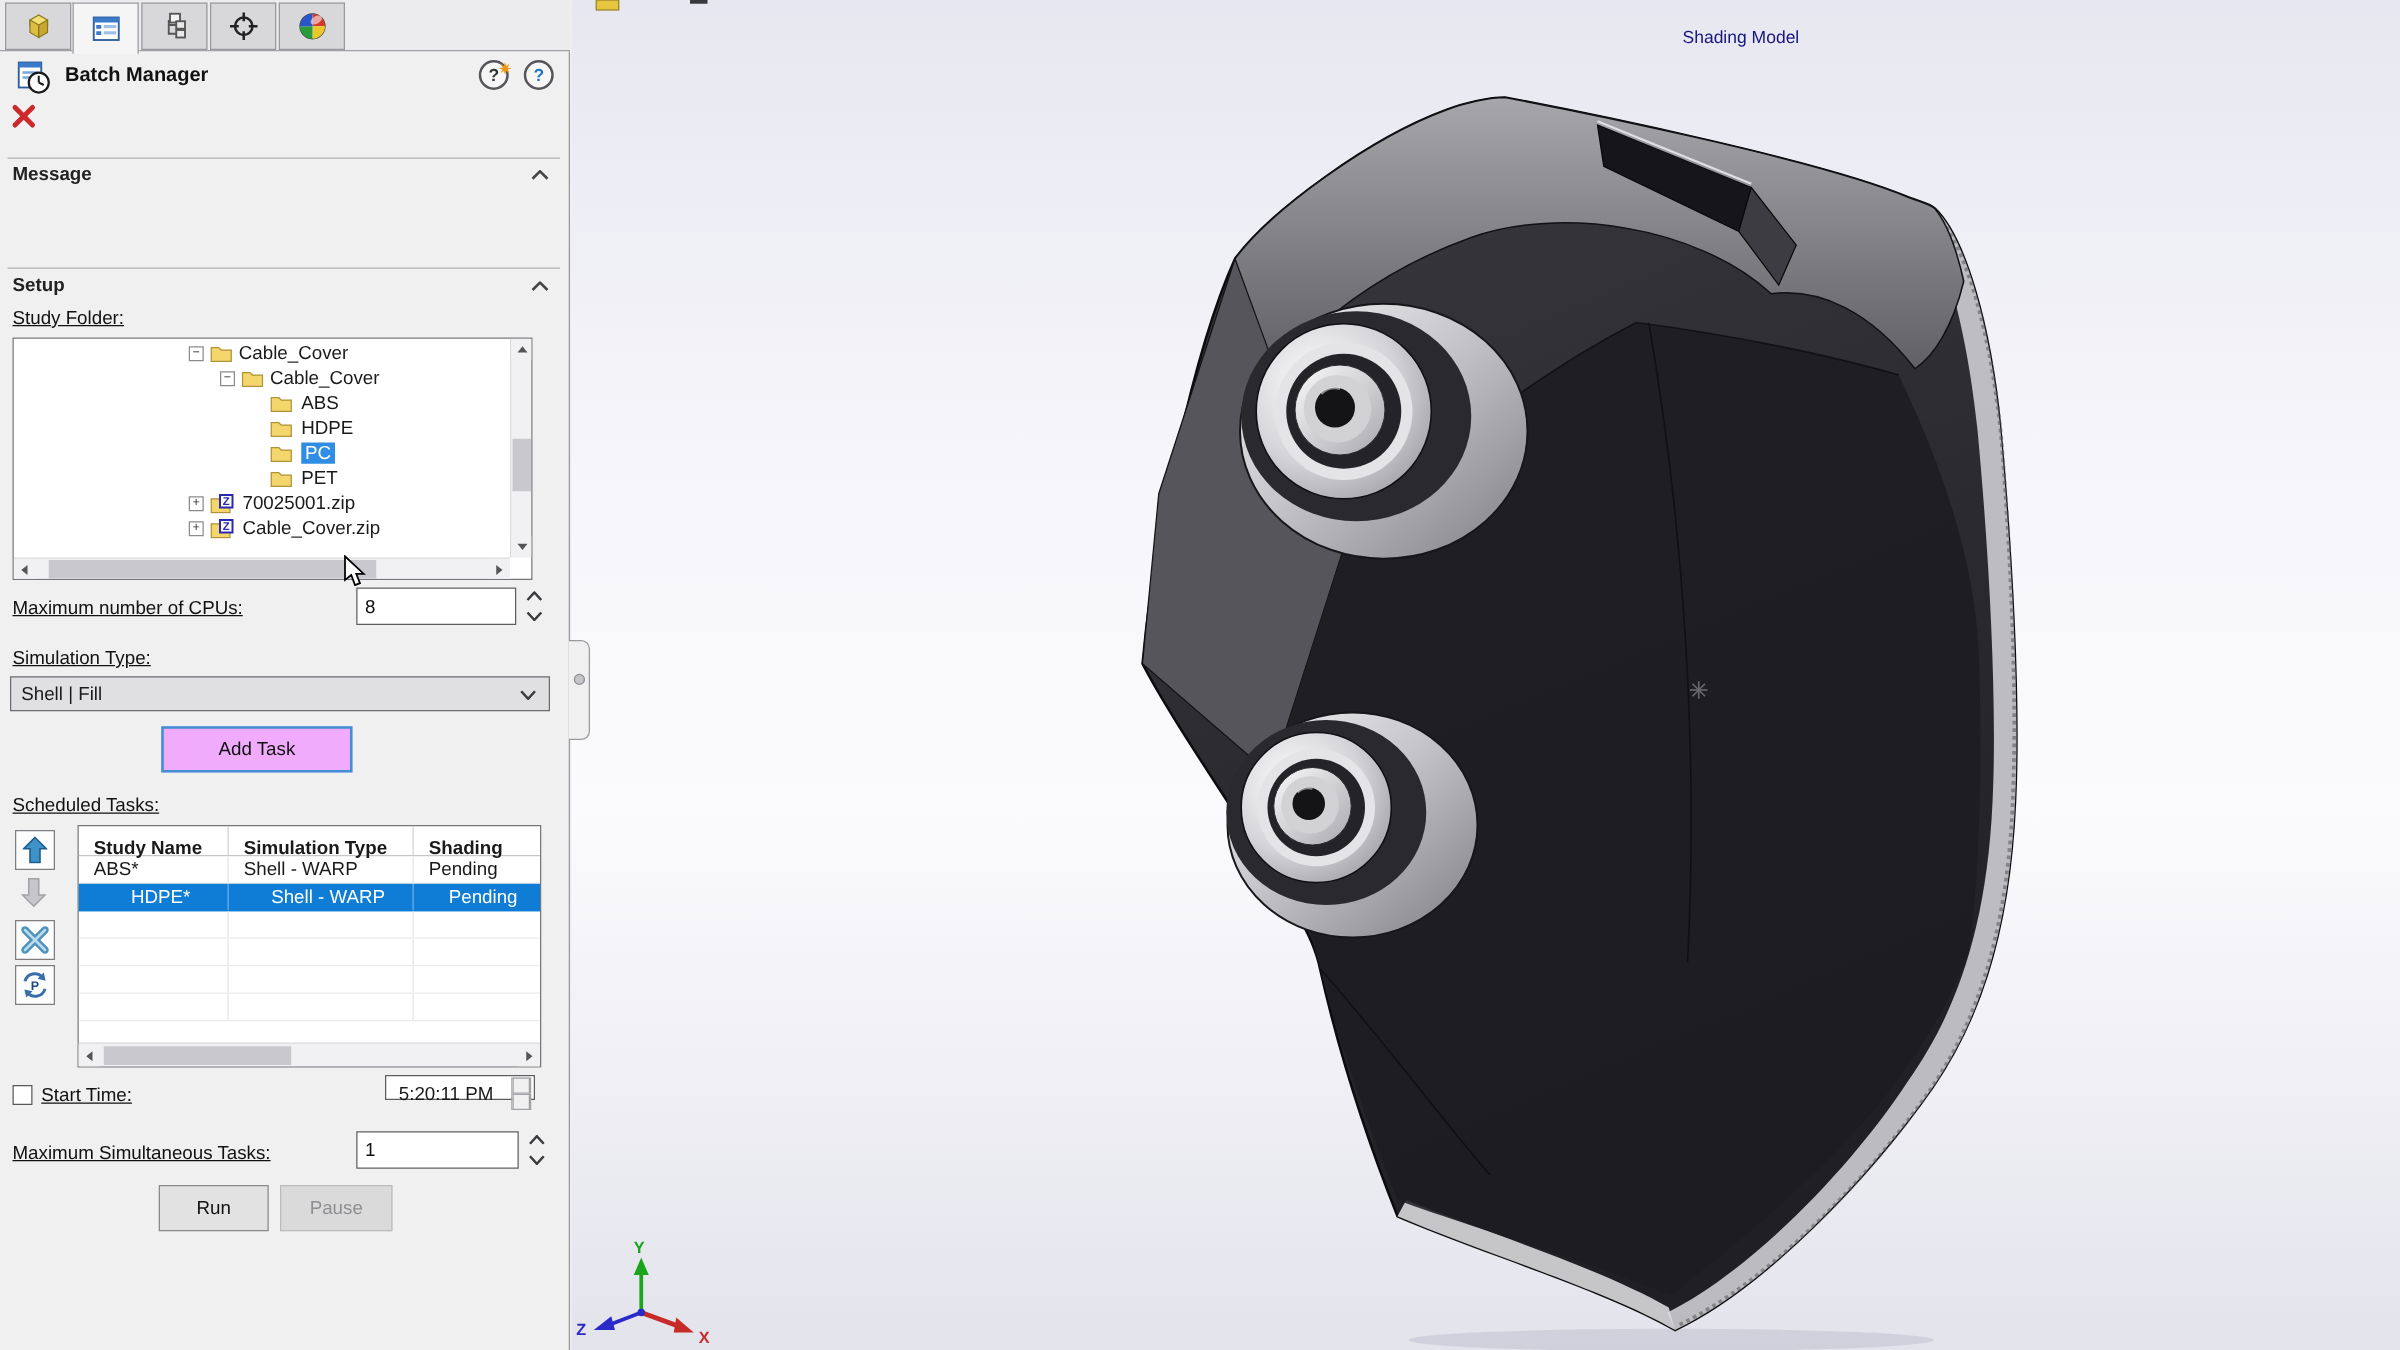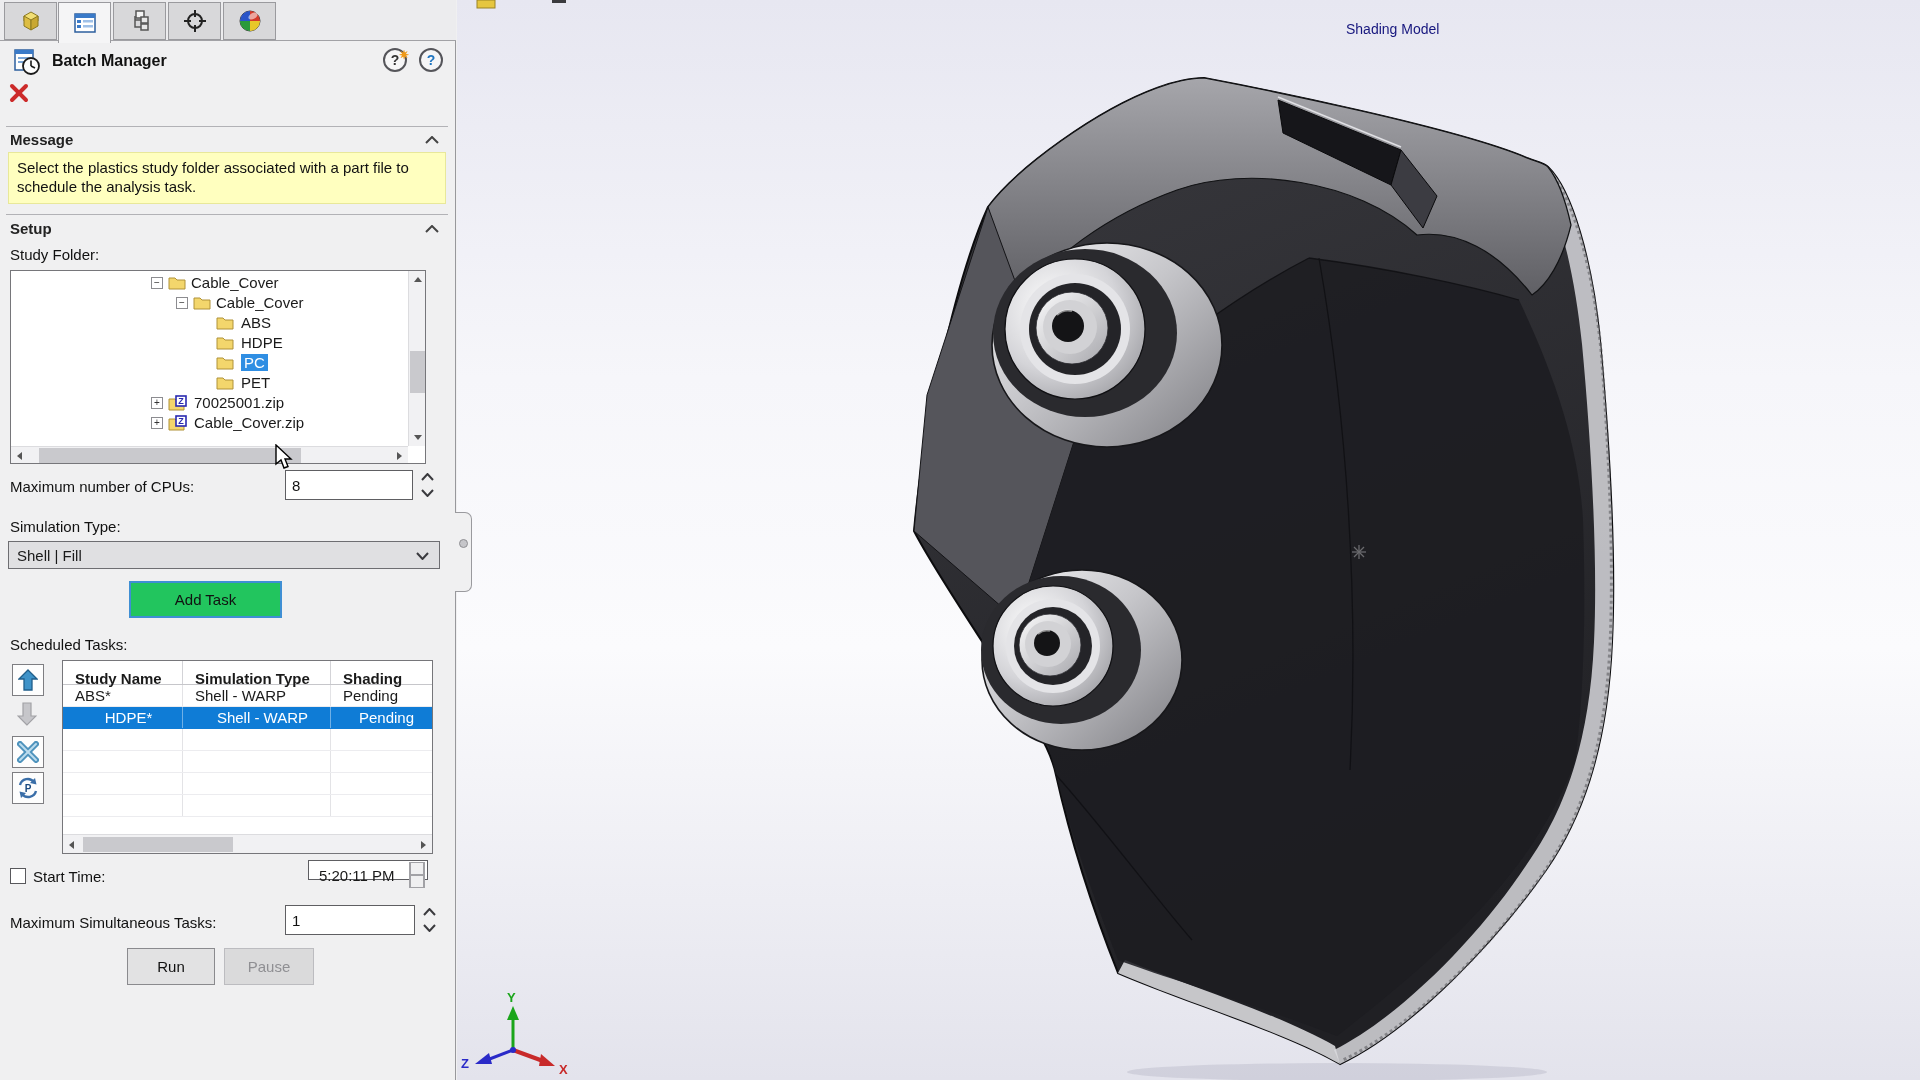--- a/index.html
+++ b/index.html
@@ -20,21 +20,21 @@
 
   .close-x { position:absolute; left:8px; top:82px; width:22px; height:22px; cursor:pointer; }
 
   .hr { position:absolute; left:6px; width:442px; border-top:1px solid #b2b2b6; }
 
   .sec-head { position:absolute; left:10px; font-weight:bold; color:#222; }
   .sec-chev { position:absolute; right:16px; }
 
   .msg-box { position:absolute; left:8px; top:152px; width:438px; height:52px; background:#ffffbf; border:1px solid #e8e89a; padding:5px 8px; line-height:19px; font-size:15px; color:#111; }
 
-  .lbl { position:absolute; left:10px; color:#111; }
+  .lbl { position:absolute; left:10px; color:#111;text-decoration:underline; }
 
   
   .tree { position:absolute; left:10px; top:270px; width:416px; height:194px; background:#fff; border:1px solid #76767a; overflow:hidden; }
   .tree-rows { position:absolute; left:0; top:2px; right:18px; }
   .trow { position:relative; height:20px; display:flex; align-items:center; }
   .expander { position:absolute; width:12px; height:12px; border:1px solid #8c8c90; background:#fff; font-size:10px; line-height:10px; text-align:center; color:#333; }
   .ticon { position:absolute; top:2px; }
   .tlabel { position:absolute; top:1px; font-size:15px; white-space:nowrap; }
   .tlabel.sel { background:#2f8ee3; color:#fff; padding:0 3px; }
   .vscroll { position:absolute; right:0; top:0; width:17px; height:175px; background:#f1f1f3; border-left:1px solid #dcdcdf; }
@@ -47,21 +47,21 @@
   .thumb-v { position:absolute; left:1px; width:15px; background:#c9c9cd; }
   .thumb-h { position:absolute; top:1px; height:15px; background:#c9c9cd; }
 
   .input { position:absolute; background:#fff; border:1px solid #5e5e62; font-size:15px; padding-left:6px; font-family:"Liberation Sans",sans-serif; color:#111; }
   .spin-chevs { position:absolute; width:14px; height:30px; display:flex; flex-direction:column; justify-content:space-between; padding:3px 0; }
 
   .dropdown { position:absolute; left:8px; top:541px; width:432px; height:28px; background:#e0e0e2; border:1px solid #6e6e72; display:flex; align-items:center; padding-left:8px; }
   .dd-chev { position:absolute; right:10px; top:10px; }
 
   .btn { position:absolute; background:#e2e2e3; border:1px solid #8a8a8e; font-size:15px; text-align:center; font-family:"Liberation Sans",sans-serif; color:#111; }
-  .btn.focus { border:2px solid #3f8fd4; background:#22c55e; }
+  .btn.focus { border:2px solid #3f8fd4; background:#f0abfc; }
   .btn:disabled, .btn.disabled { background:#dadadb; border-color:#bcbcc0; color:#8f8f93; }
 
   .sidebtn { position:absolute; width:32px; height:32px; background:#fdfdfd; border:1px solid #7e7e82; display:flex; align-items:center; justify-content:center; }
 
   
   .ttable { position:absolute; left:62px; top:660px; width:371px; height:194px; background:#fff; border:1px solid #76767a; }
   .thead { display:flex; height:24px; border-bottom:1px solid #c6c6ca; }
   .th { font-weight:bold; padding:9px 0 0 12px; border-right:1px solid #d3d3d7; font-size:15px; }
   .trowt { display:flex; height:22px; border-bottom:1px solid #ececef; }
   .td { padding:2px 0 0 12px; border-right:1px solid #e3e3e6; font-size:15px; white-space:nowrap; overflow:hidden; }
@@ -164,21 +164,20 @@
       <line x1="4" y1="4" x2="18" y2="18" stroke="#cc2a2a" stroke-width="4" stroke-linecap="round"></line>
       <line x1="18" y1="4" x2="4" y2="18" stroke="#cc2a2a" stroke-width="4" stroke-linecap="round"></line>
     </svg>
 
     <div class="hr" style="top:126px;"></div>
 
     <div class="sec-head" style="top:131px;">Message</div>
     <svg class="sec-chev" style="top:136px;" width="14" height="8" viewBox="0 0 14 8">
       <polyline points="1,7 7,1 13,7" fill="none" stroke="#444" stroke-width="2"></polyline>
     </svg>
-    <div class="msg-box">Select the plastics study folder associated with a part file to schedule the analysis task.</div>
 
     <div class="hr" style="top:214px;"></div>
 
     <div class="sec-head" style="top:220px;">Setup</div>
     <svg class="sec-chev" style="top:225px;" width="14" height="8" viewBox="0 0 14 8">
       <polyline points="1,7 7,1 13,7" fill="none" stroke="#444" stroke-width="2"></polyline>
     </svg>
     <div class="lbl" style="top:246px;">Study Folder:</div>
 
     <div class="tree">

